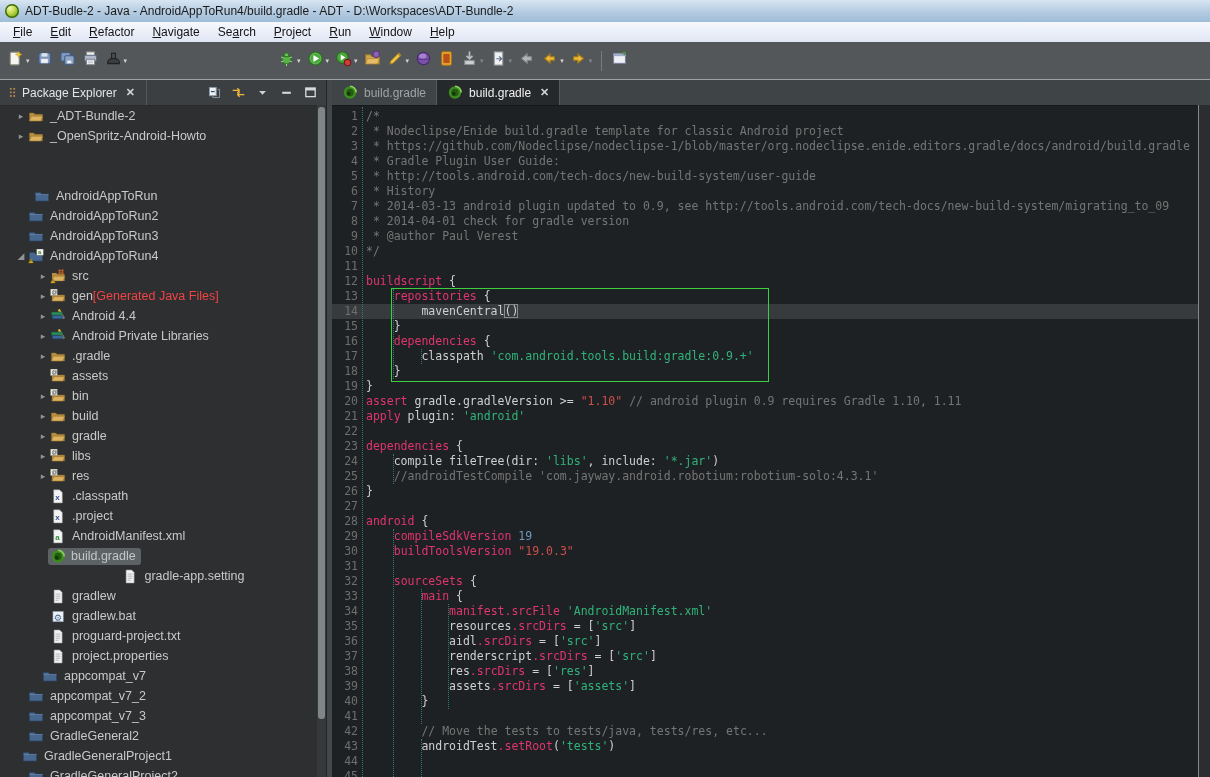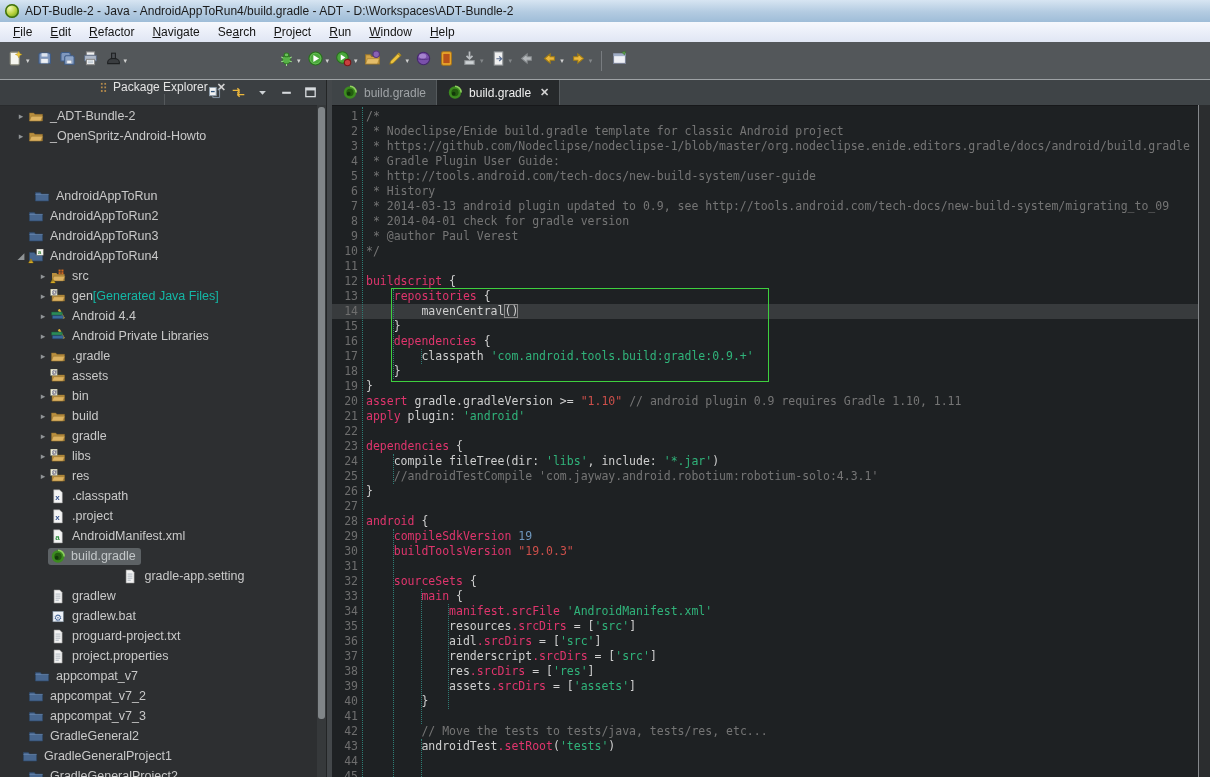--- a/index.html
+++ b/index.html
@@ -26,36 +26,36 @@
   .tbtn svg{width:17px;height:17px;}
   .caret{font-size:7px;color:#d2d2d2;margin-left:2px;}
   .caret.dim{color:#84888b;}
   .tb-spacer{width:145px;}
   .tb-sep{width:1px;height:20px;background:#787c80;margin:0 6px;}
   
   .main{position:absolute;top:80px;left:0;right:0;bottom:0;background:#2c2e30;}
   
   .left-panel{position:absolute;left:0;top:0;width:326px;bottom:0;background:#2d2f31;}
   .panel-header{height:25px;background:#3b3f42;border-bottom:1px solid #292b2d;
-    display:flex;align-items:center;position:relative;flex-direction:column;}
+    display:flex;align-items:center;position:relative;}
   .view-tab{display:flex;align-items:center;gap:6px;height:100%;padding:0 9px;}
   .handle-icon{width:7px;height:11px;flex:none;
     background-image:radial-gradient(circle,#b58a4a 1px,transparent 1.3px);background-size:3.5px 3.6px;}
   .view-tab-label{font-size:12px;color:#e4e4e4;}
   .close-x{color:#d2d2d2;font-size:11px;font-weight:bold;margin-left:3px;cursor:default;}
   .header-sep{width:1px;height:100%;background:#55595c;margin-left:2px;}
   .panel-header-icons{position:absolute;right:8px;top:0;height:100%;display:flex;gap:9px;align-items:center;}
   .ph-icon svg{width:15px;height:15px;display:block;}
   
   .tree{position:absolute;top:25px;left:0;right:9px;bottom:0;overflow:hidden;padding-top:1px;}
   .tree-row{height:20px;display:flex;align-items:center;font-size:12.5px;color:#c9c9c9;white-space:nowrap;}
   .arrow{width:14px;flex:none;text-align:center;color:#909496;font-size:9px;}
   .tico{width:16px;height:15px;margin-right:6px;flex:none;}
   .tico svg{width:16px;height:15px;display:block;}
-  .suffix{color:#14b8a6;}
+  .suffix{color:#ef4444;}
   .sel-box{display:flex;align-items:center;background:#5d6265;border-radius:3px;padding:1px 5px 1px 2px;margin-left:-2px;}
   .sel-box .tico{margin-right:5px;}
   .sel-box .lbl{color:#c3c7c9;}
   .tree-scroll{position:absolute;right:0;top:25px;width:9px;bottom:0;background:#36393b;}
   .tree-thumb{position:absolute;left:1px;right:1px;top:2px;height:91%;background:#808588;border-radius:3px;}
   
   .sash{position:absolute;left:326px;top:0;width:6px;bottom:0;background:#43474a;
     border-left:1px solid #232526;border-right:1px solid #232526;cursor:col-resize;}
   
   .editor{position:absolute;left:332px;top:0;right:0;bottom:0;background:#1e2123;}
@@ -554,21 +554,21 @@
           <div class="tree-row" style="padding-left: 36px;">
             <span class="arrow"></span>
             <span class="tico">
               <svg viewBox="0 0 16 16">
                 <path d="M3.8 1h6l2.6 2.6V15H3.8z" fill="#f2f2f2" stroke="#8f8f8f" stroke-width=".6"></path>
                 <path d="M5.4 5.4h5.2M5.4 7.6h5.2M5.4 9.8h5.2M5.4 12h3.4" stroke="#9aa6b2" stroke-width=".8"></path>
               </svg>
             </span>
             <span class="lbl">project.properties</span>
           </div>
-          <div class="tree-row" style="padding-left: 20px;">
+          <div class="tree-row" style="padding-left: 28px;">
             <span class="arrow"></span>
             <span class="tico">
               <svg viewBox="0 0 16 16">
                 <path d="M1 3.6h5.2l1.4 1.9H15v7.3H1z" fill="#48678f" stroke="#2c4868" stroke-width=".7"></path>
                 <path d="M1 5.8h14" stroke="#6e8cb2" stroke-width=".7"></path>
               </svg>
             </span>
             <span class="lbl">appcompat_v7</span>
           </div>
           <div class="tree-row" style="padding-left: 14px;">

